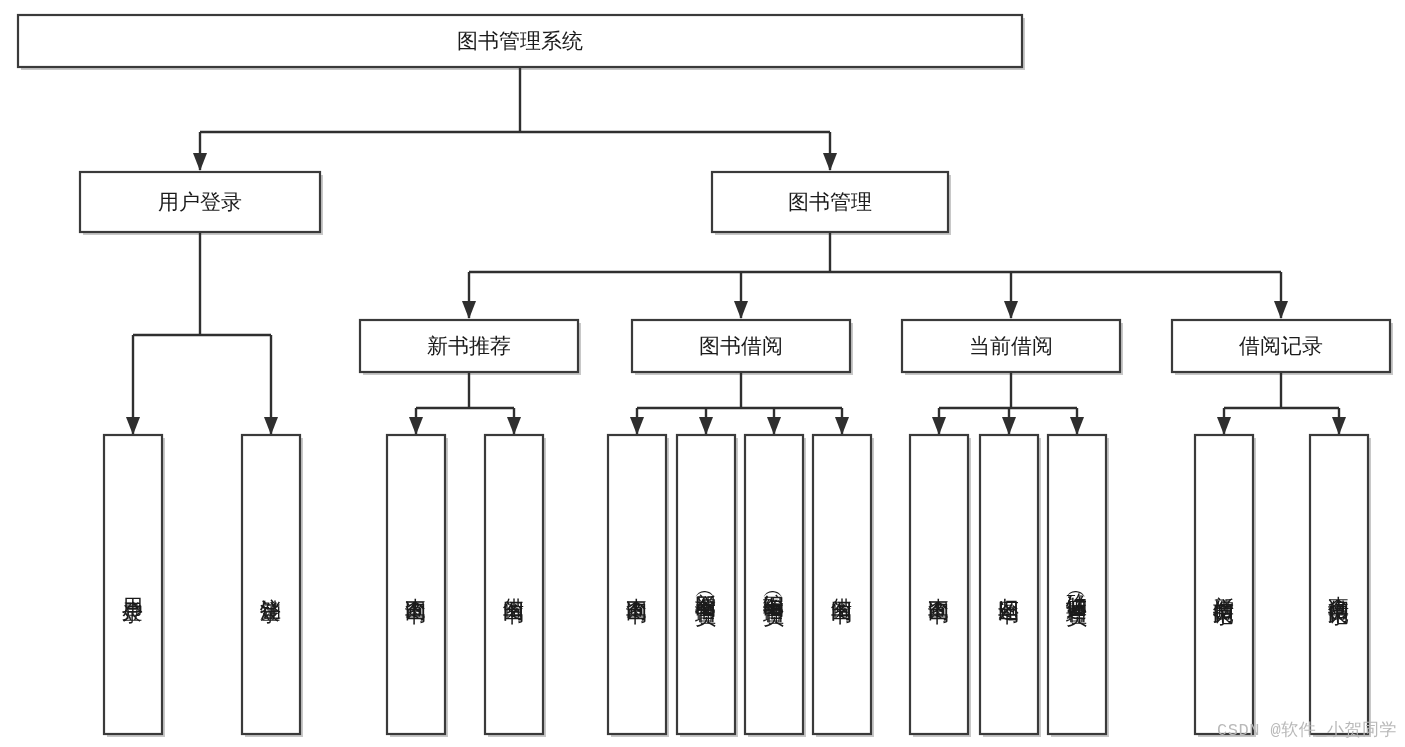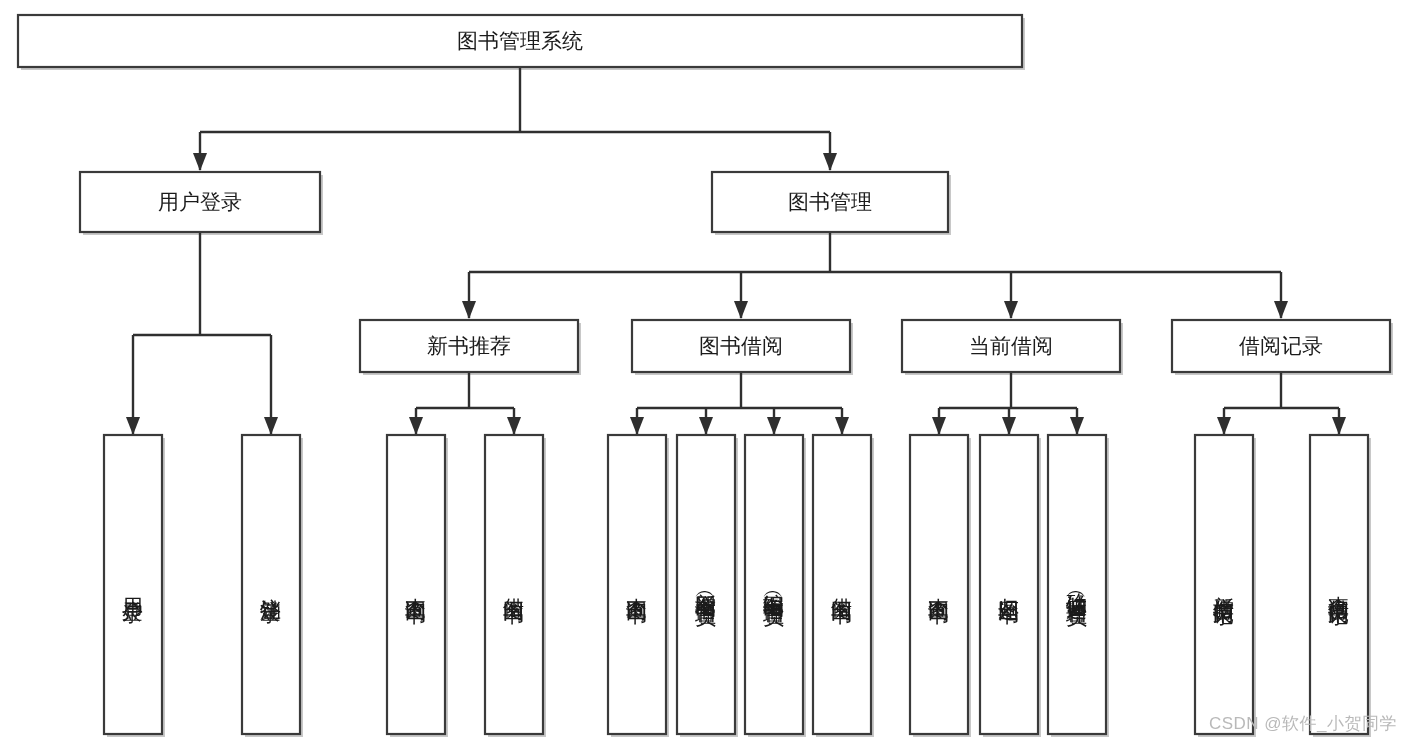--- a/index.html
+++ b/index.html
@@ -65,22 +65,22 @@
     color: #1b1b1b;
     writing-mode: vertical-rl;
     text-orientation: upright;
     letter-spacing: 2px;
     line-height: 1;
     white-space: nowrap;
   }
   .watermark {
     position: absolute;
     right: 8px;
-    bottom: 12px;
-    font-family: Liberation Sans, sans-serif;
+    bottom: 6px;
+    font-family: Liberation Mono, monospace;
     font-size: 17px;
     color: #b9b9b9;
     white-space: nowrap;
     letter-spacing: 0.5px;
   }
 </style>
 </head>
 <body>
 
 <div id="diagram-root">

